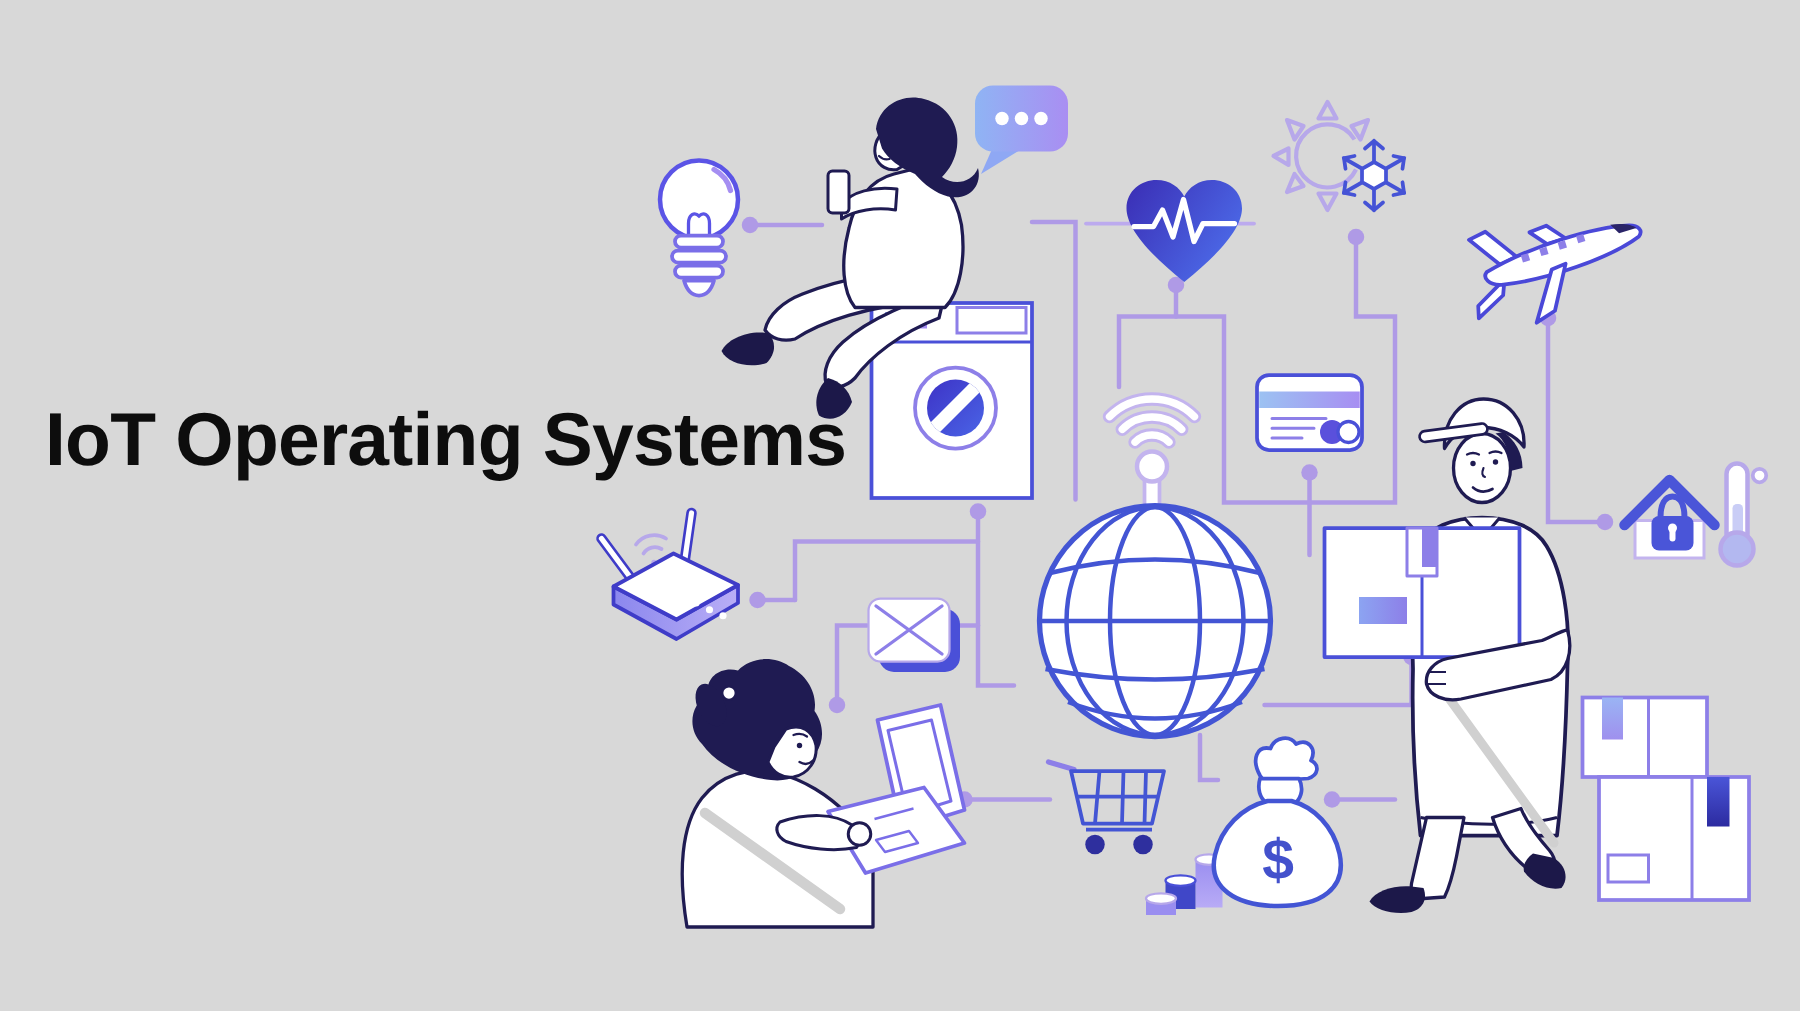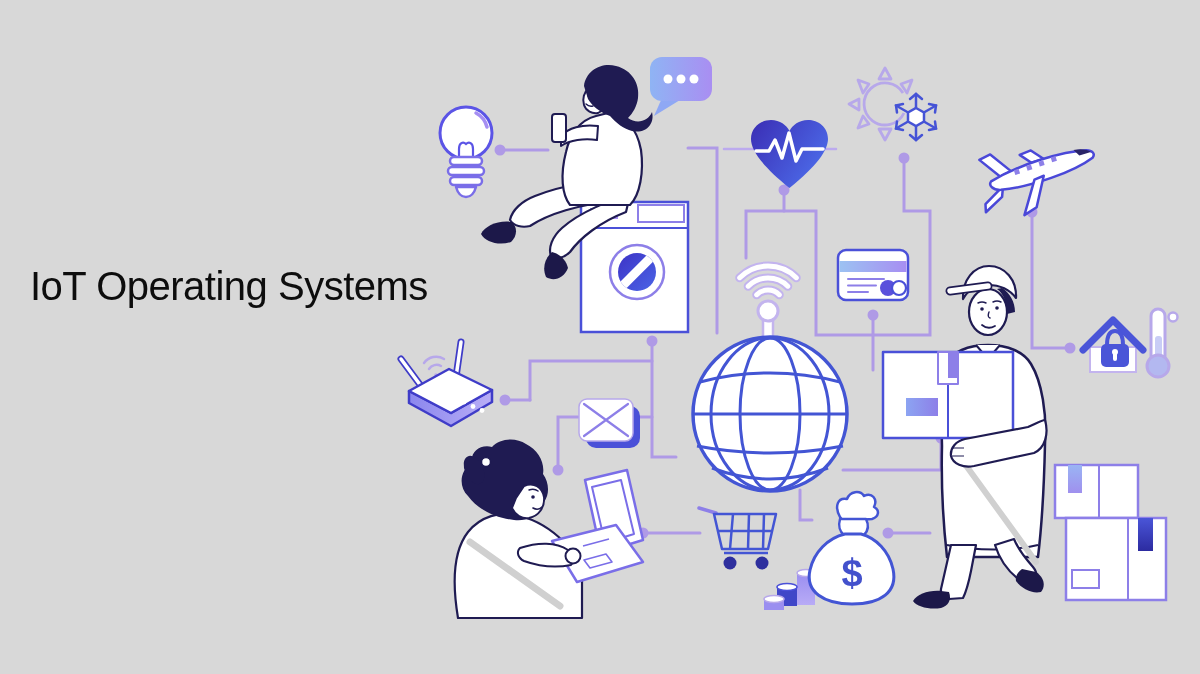--- a/index.html
+++ b/index.html
@@ -5,21 +5,21 @@
   :root { --bg:#d8d8d8; --title-color:#0d0d0d; }
   html,body { margin:0; padding:0; }
   body {
     width:1200px; height:674px; overflow:hidden;
     background:var(--bg);
     font-family:"Liberation Sans", sans-serif;
   }
   .canvas { position:relative; width:1200px; height:674px; }
   .title {
     position:absolute; left:30px; top:264px; margin:0;
-    font-size:40px; font-weight:400; letter-spacing:-0.5px;
+    font-size:50px; font-weight:700; letter-spacing:-0.5px;
     color:var(--title-color);
   }
   svg.art { position:absolute; left:0; top:0; }
   .conn { stroke:#af9ae6; stroke-width:3; fill:none; stroke-linecap:round; }
   .conn-thin { stroke:#bcaaee; stroke-width:2.5; fill:none; stroke-linecap:round; }
   .cdot { fill:#af9ae6; }
   .dollar { font:700 38px "Liberation Sans", sans-serif; fill:#4351cc; text-anchor:middle; }
 </style>
 </head>
 <body>

